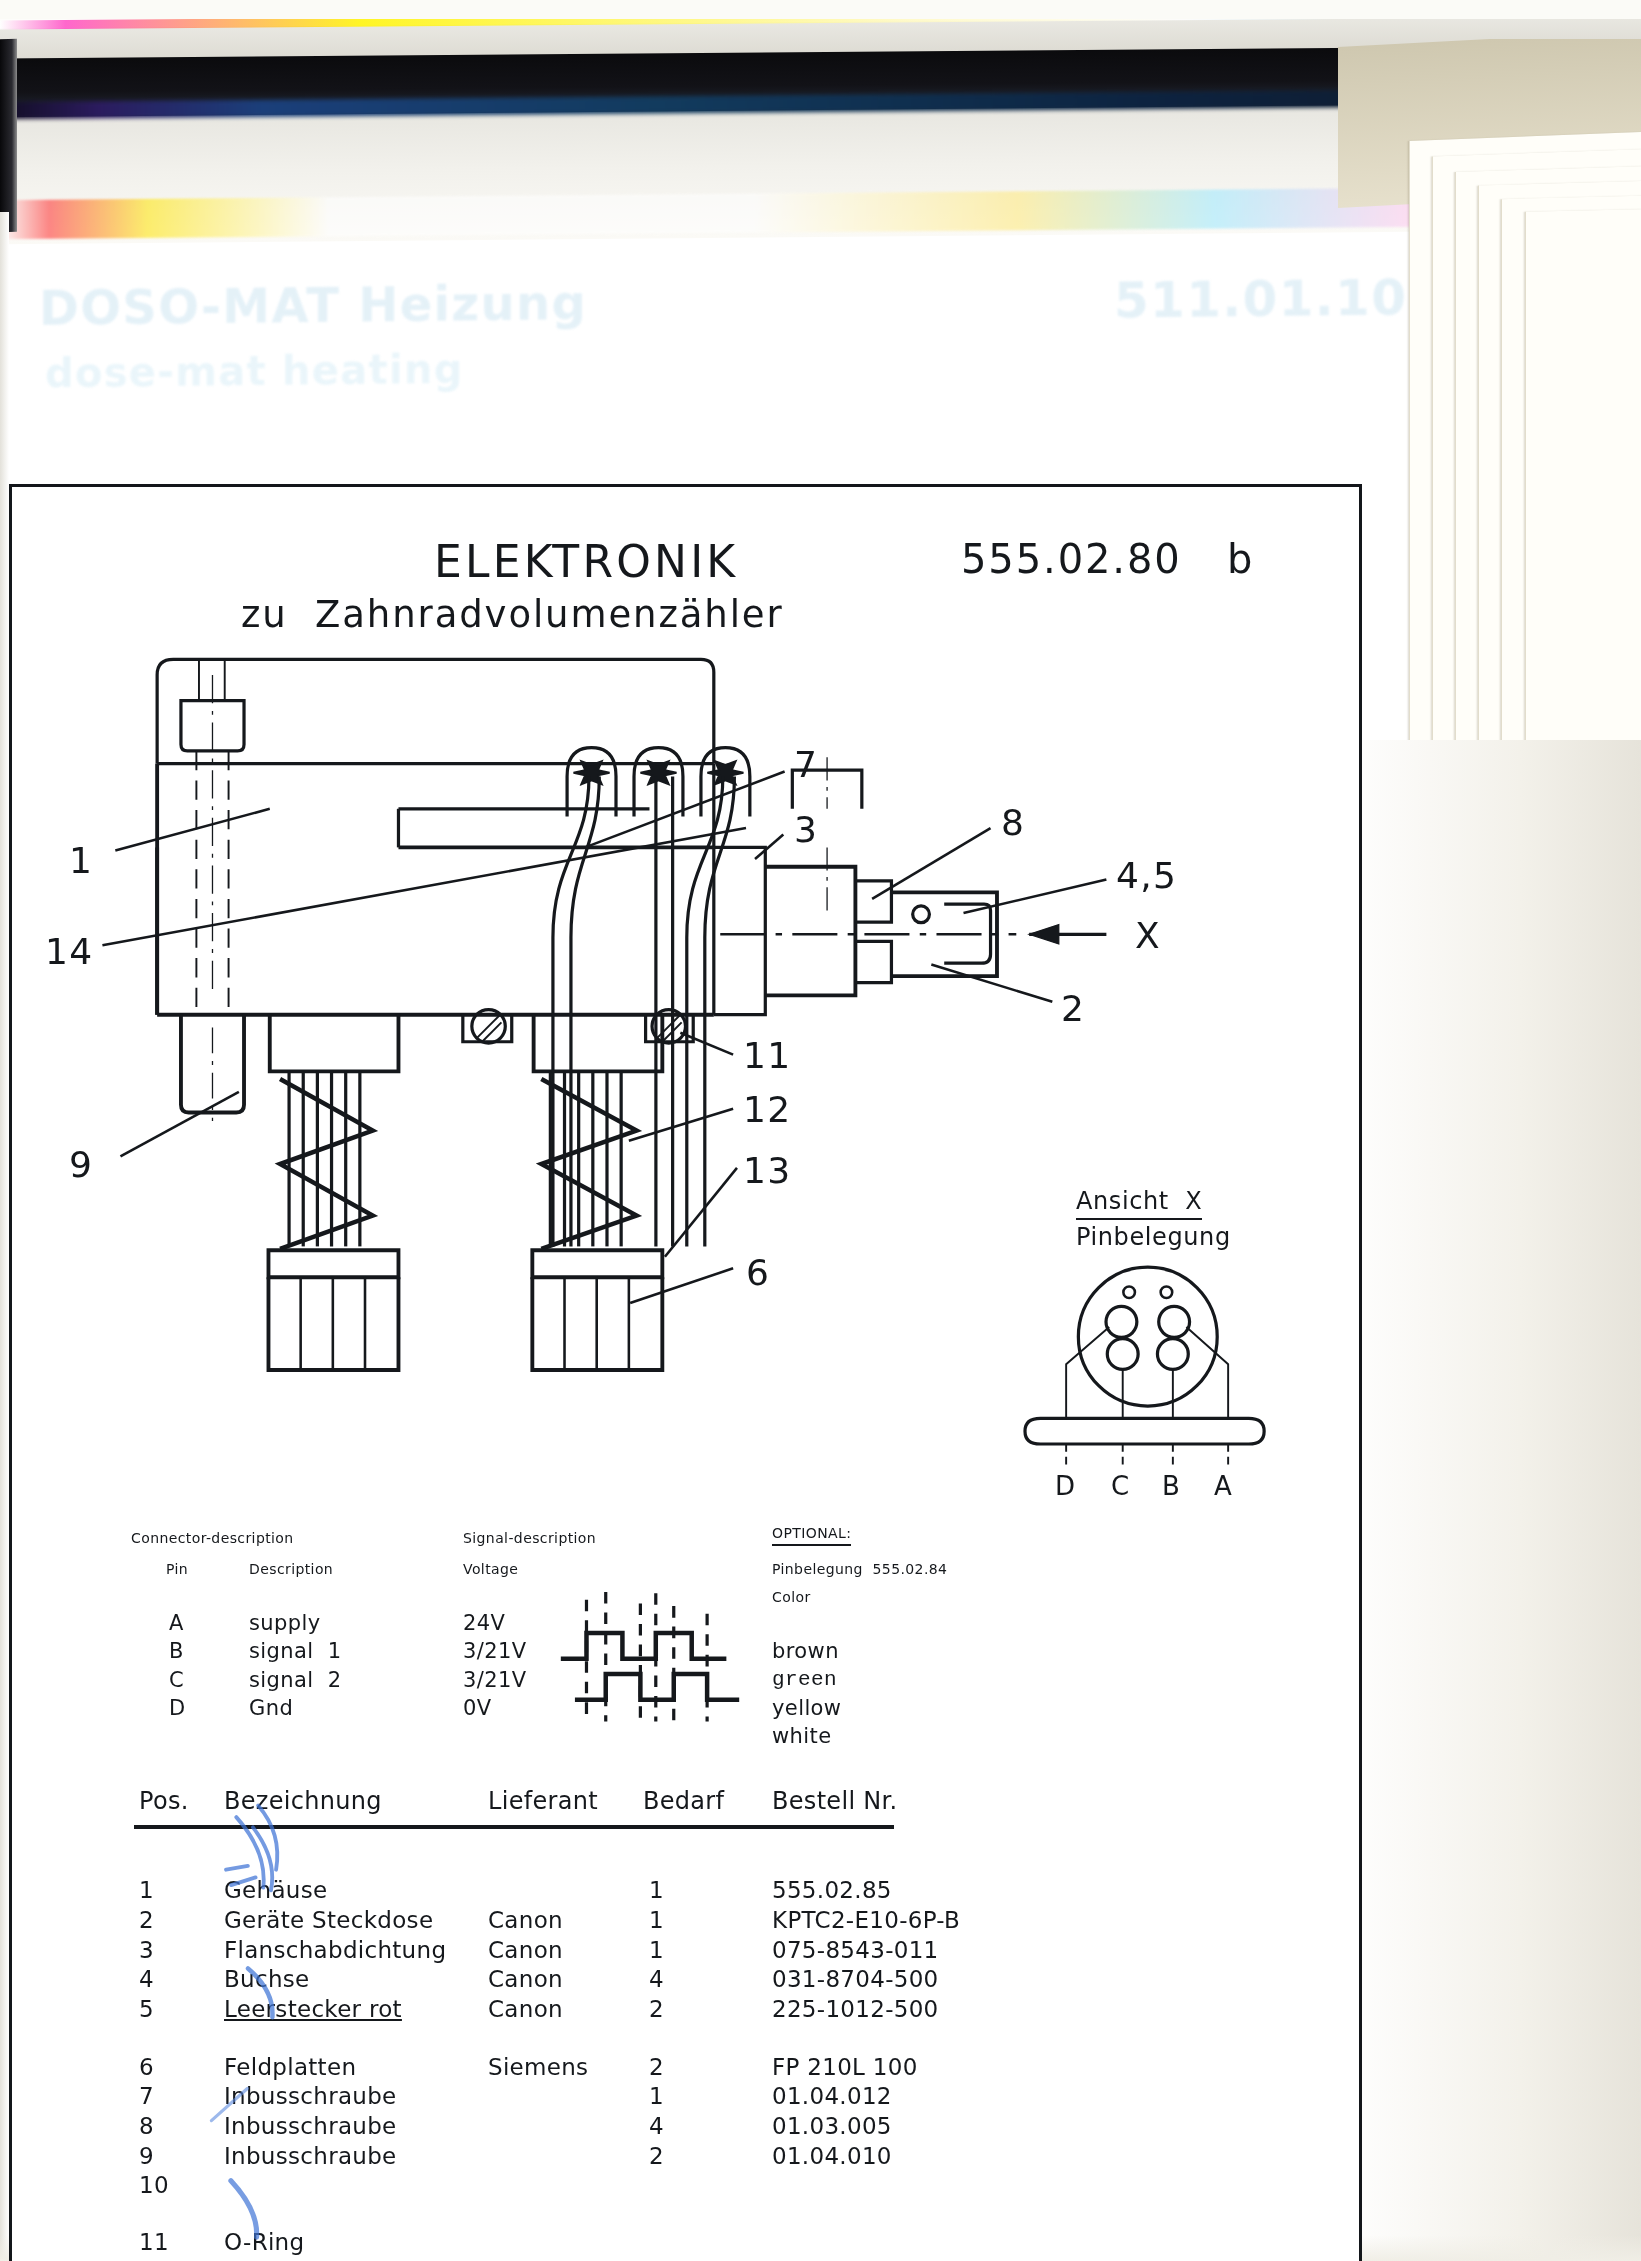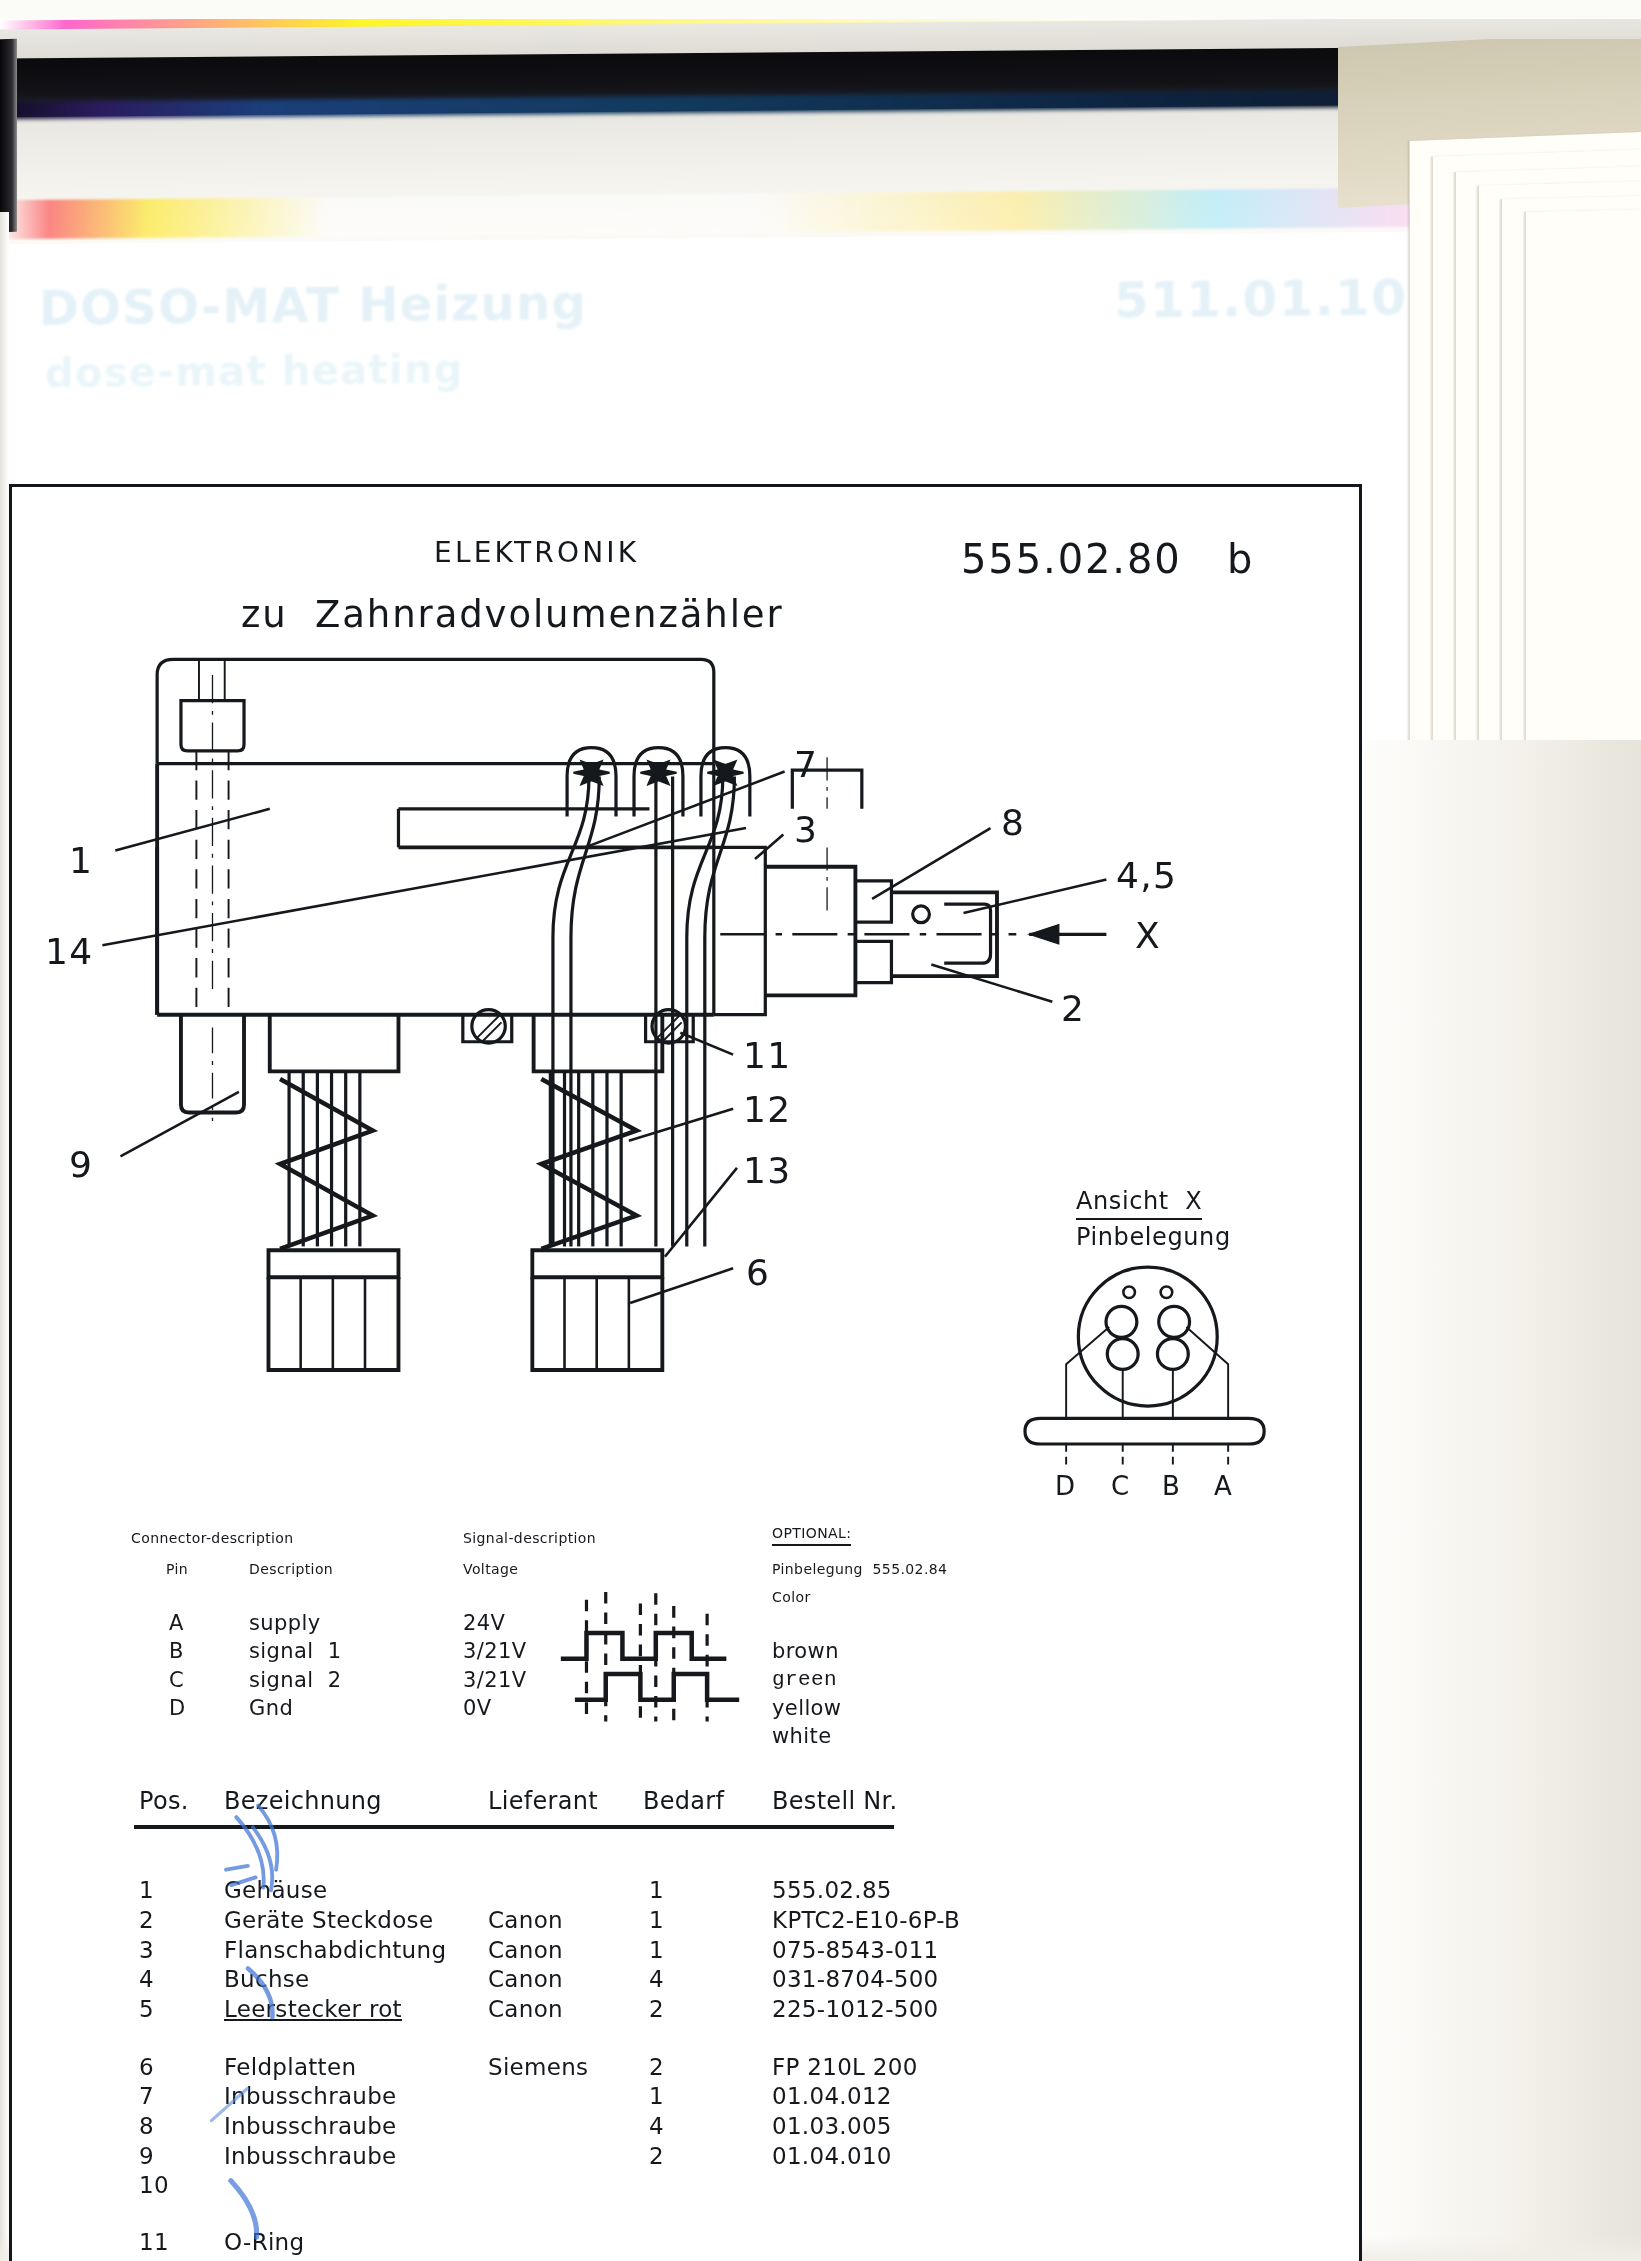--- a/index.html
+++ b/index.html
@@ -54,21 +54,21 @@
   
   #sheet{position:absolute;left:9px;top:484px;width:1353px;height:1777px;
          background:#ffffff;border:3.2px solid #13161a;border-bottom:none;
          box-sizing:border-box;overflow:hidden;}
 
   .t{position:absolute;white-space:pre;color:#15181c;
      font-family:"DejaVu Sans",sans-serif;}
   .cad{font-family:"DejaVu Sans",sans-serif;letter-spacing:0.6px;}
 
   
-  #title-main{left:422px;top:49px;font-size:28px;letter-spacing:3.2px;}
+  #title-main{left:422px;top:49px;font-size:44px;letter-spacing:3.2px;}
   #title-num{left:949px;top:49px;font-size:40px;letter-spacing:1.9px;}
   #title-sub{left:229px;top:106px;font-size:37px;letter-spacing:1.9px;}
 
   
   .callout{font-size:36px;letter-spacing:1.3px;}
 
   svg{position:absolute;left:0;top:0;overflow:visible;}
 
   
   .lg{font-size:21px;letter-spacing:0.4px;}
@@ -380,21 +380,21 @@
       <div class="t cad tb" style="left: 760px; top: 1479px;">031-8704-500</div>
       <div class="t cad tb" style="left: 127px; top: 1509px;">5</div>
       <div class="t cad tb" style="left: 212px; top: 1509px; text-decoration: underline;">Leerstecker rot</div>
       <div class="t cad tb" style="left: 476px; top: 1509px;">Canon</div>
       <div class="t cad tb" style="left: 637px; top: 1509px;">2</div>
       <div class="t cad tb" style="left: 760px; top: 1509px;">225-1012-500</div>
       <div class="t cad tb" style="left: 127px; top: 1567px;">6</div>
       <div class="t cad tb" style="left: 212px; top: 1567px;">Feldplatten</div>
       <div class="t cad tb" style="left: 476px; top: 1567px;">Siemens</div>
       <div class="t cad tb" style="left: 637px; top: 1567px;">2</div>
-      <div class="t cad tb" style="left: 760px; top: 1567px;">FP 210L 200</div>
+      <div class="t cad tb" style="left: 760px; top: 1567px;">FP 210L 100</div>
       <div class="t cad tb" style="left: 127px; top: 1596px;">7</div>
       <div class="t cad tb" style="left: 212px; top: 1596px;">Inbusschraube</div>
       <div class="t cad tb" style="left: 637px; top: 1596px;">1</div>
       <div class="t cad tb" style="left: 760px; top: 1596px;">01.04.012</div>
       <div class="t cad tb" style="left: 127px; top: 1626px;">8</div>
       <div class="t cad tb" style="left: 212px; top: 1626px;">Inbusschraube</div>
       <div class="t cad tb" style="left: 637px; top: 1626px;">4</div>
       <div class="t cad tb" style="left: 760px; top: 1626px;">01.03.005</div>
       <div class="t cad tb" style="left: 127px; top: 1656px;">9</div>
       <div class="t cad tb" style="left: 212px; top: 1656px;">Inbusschraube</div>

